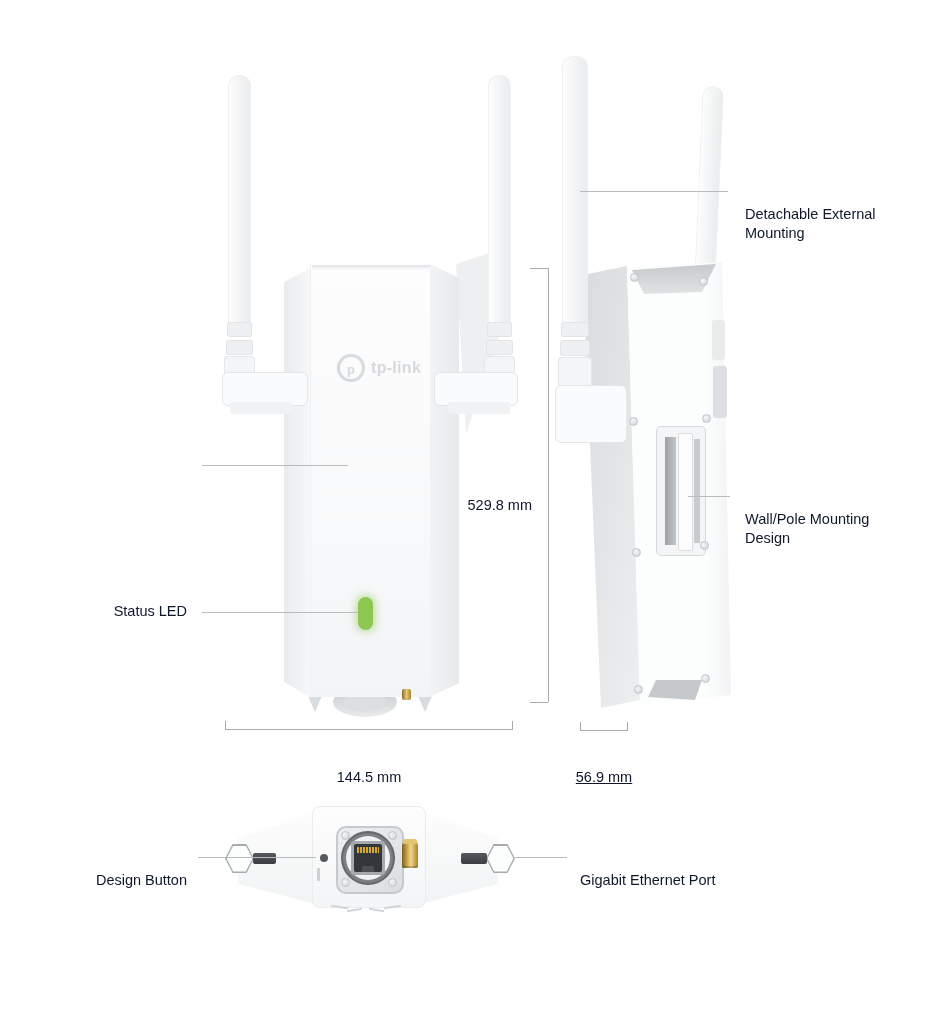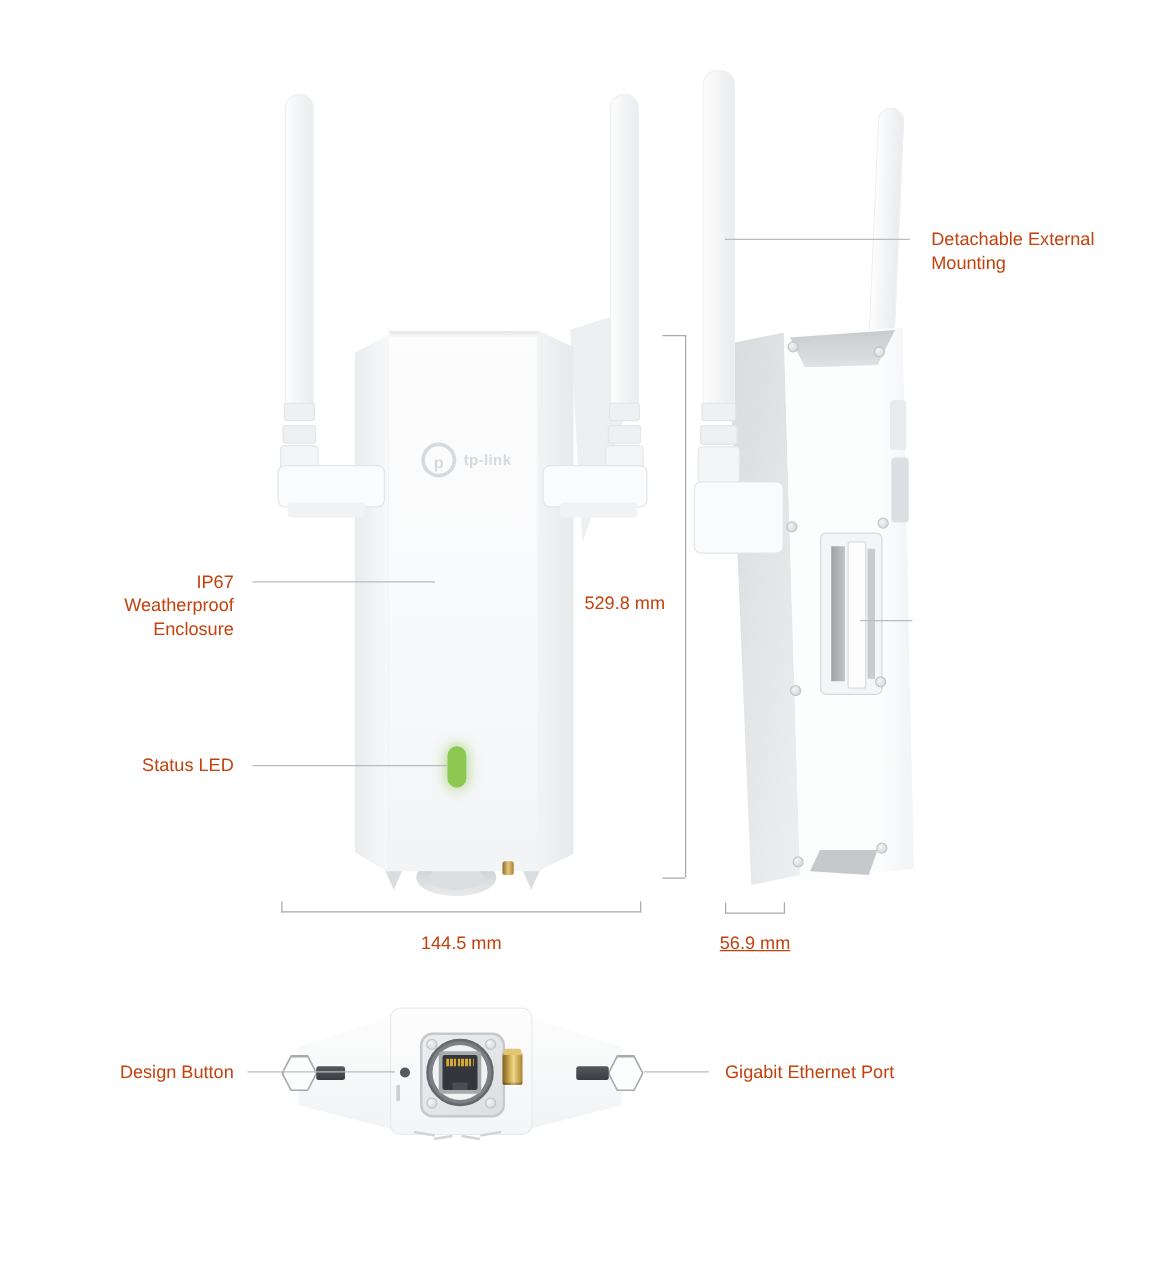--- a/index.html
+++ b/index.html
@@ -2,21 +2,21 @@
 <html><head>
 <meta charset="utf-8">
 <style>
   html,body{margin:0;padding:0;background:#fff;}
   .canvas{
     position:relative;width:932px;height:1024px;background:#ffffff;overflow:hidden;
     font-family:"Liberation Sans", sans-serif;color:#383838;
   }
   .abs{position:absolute;}
   
-  .lbl{font-size:14.5px;line-height:19px;color:#c2410c;white-space:nowrap;}
+  .lbl{font-size:14.5px;line-height:19px;color:#0f172a;white-space:nowrap;margin-top:22px;}
   .lbl.r{text-align:right;}
   .lbl.c{text-align:center;}
   
   .line{background:#b9bbbd;}
   .dline{background:#a8aaac;}
   
   .white-face{background:linear-gradient(180deg,#fdfdfe 0%,#f7f8f9 70%,#f3f4f6 100%);}
   .screw{width:7px;height:7px;border-radius:50%;border:1px solid #c2c5c8;
          background:radial-gradient(circle at 35% 35%,#f4f5f6,#ced1d4);}
   
@@ -28,21 +28,21 @@
   .bracket{background:#fafbfc;border:1px solid #e4e6e8;border-radius:6px;}
   
   .led{border-radius:9px;box-shadow:0 0 9px 2px rgba(140,199,81,.55);}
   
   .hex{clip-path:polygon(0% 50%,26% 0%,74% 0%,100% 50%,74% 100%,26% 100%);}
   
   .logo{display:flex;align-items:center;gap:6px;color:#d7dadc;}
   .logo-circle{width:22px;height:22px;border:3px solid #d7dadc;border-radius:50%;
                display:flex;align-items:flex-end;justify-content:center;
                font-size:13px;font-weight:bold;line-height:18px;}
-  .logo-text{font-size:12px;font-weight:bold;letter-spacing:.3px;}
+  .logo-text{font-size:16px;font-weight:bold;letter-spacing:.3px;}
 </style>
 </head>
 <body>
 
 <div class="canvas">
 
   <div>
 
     <div class="abs" style="left:456px;top:250px;width:44px;height:184px;background:#edeff1;
                 clip-path:polygon(0px 14px,43px 0px,43px 86px,10px 184px);"></div>
@@ -214,28 +214,27 @@
 
   <div class="abs dline" style="left:580px;top:730px;width:48px;height:1px;"></div>
   <div class="abs dline" style="left:580px;top:722px;width:1px;height:9px;"></div>
   <div class="abs dline" style="left:627px;top:722px;width:1px;height:9px;"></div>
 
   <div class="abs lbl" style="left:745px;top:183px;">
     <div>Detachable External</div>
     <div>Mounting</div>
   </div>
 
-
-  <div class="abs lbl r" style="left:60px;top:457px;width:127px;">
-    <div>IP67</div>
-    <div>Weatherproof</div>
-    <div>Enclosure</div>
-  </div>
-
-  <div class="abs lbl r" style="left:60px;top:604px;width:127px;">Status LED</div>
+  <div class="abs lbl" style="left:745px;top:488px;">
+    <div>Wall/Pole Mounting</div>
+    <div>Design</div>
+  </div>
+
+
+  <div class="abs lbl r" style="left:60px;top:580px;width:127px;">Status LED</div>
 
   <div class="abs lbl r" style="left:60px;top:849px;width:127px;">Design Button</div>
 
   <div class="abs lbl" style="left:580px;top:849px;">Gigabit Ethernet Port</div>
 
   <div class="abs lbl r" style="left:427px;top:474px;width:105px;">529.8 mm</div>
 
   <div class="abs lbl c" style="left:319px;top:746px;width:100px;">144.5 mm</div>
 
   <div class="abs lbl c" style="left:554px;top:746px;width:100px;text-decoration:underline;">56.9 mm</div>

